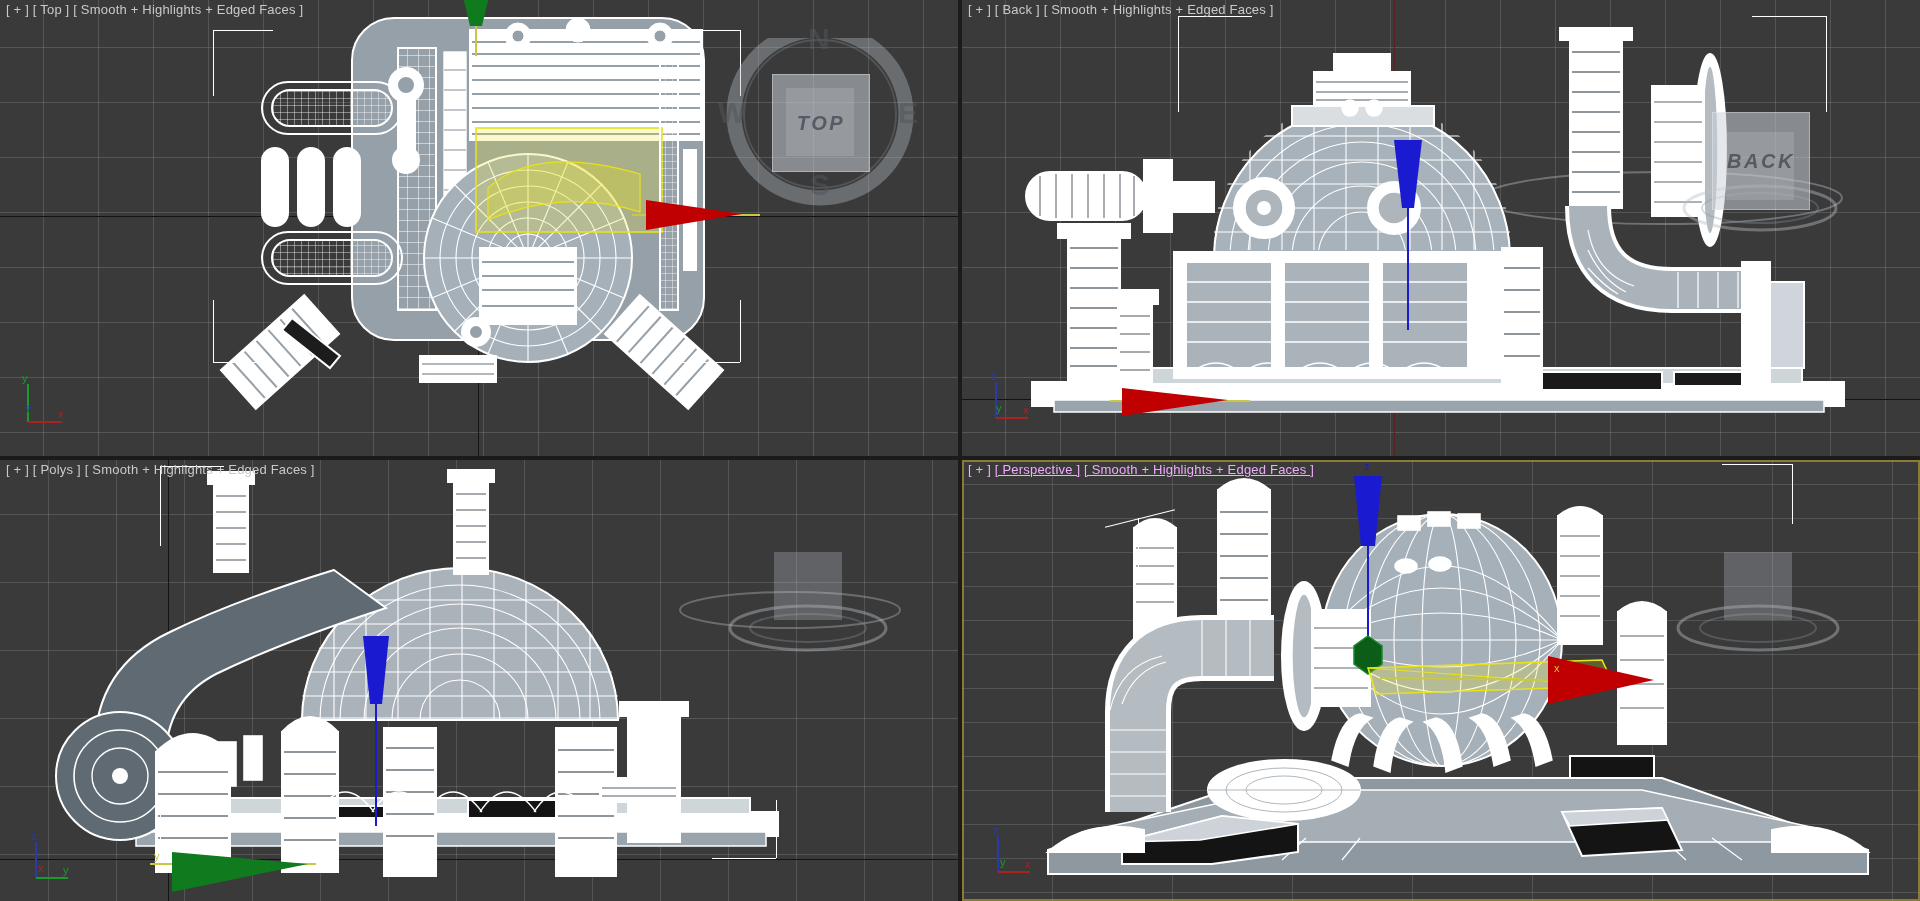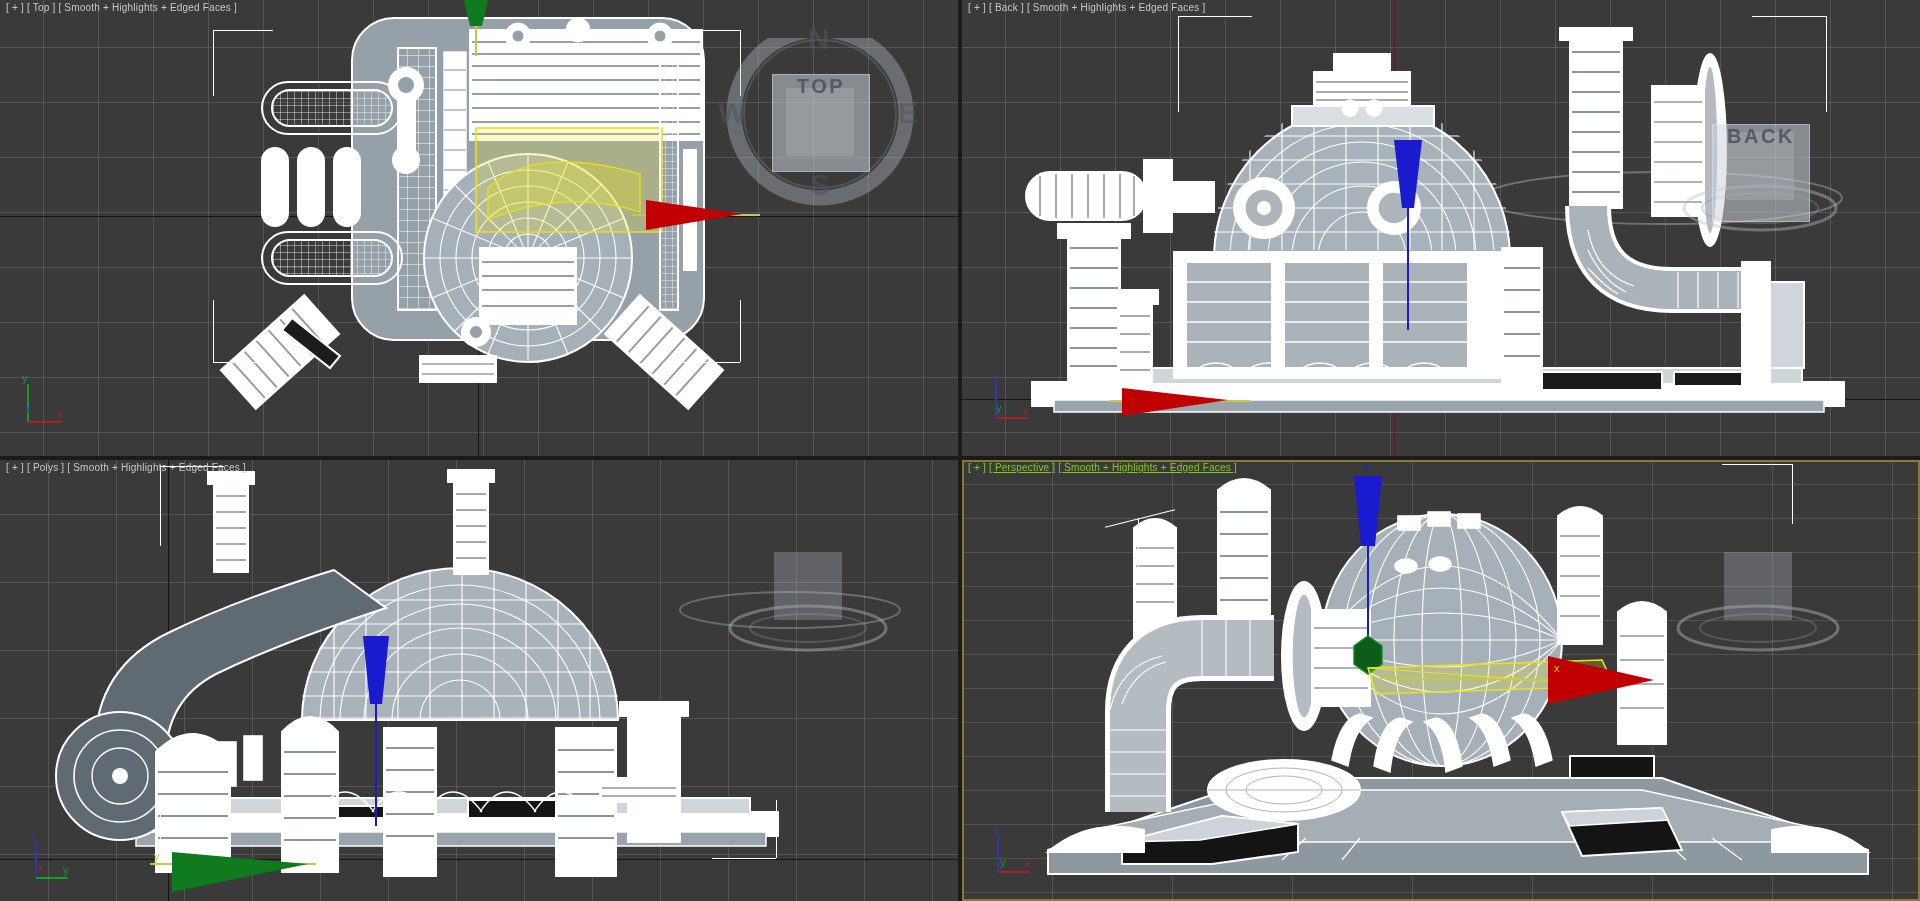--- a/index.html
+++ b/index.html
@@ -26,39 +26,39 @@
       linear-gradient(to bottom, rgba(150,150,150,.30) 1px, transparent 1px);
     background-size:55px 55px;
     background-position:-12px -8px;}
   .grid.coarse{background-size:68px 68px;background-position:-20px -14px;}
 
   .axis-h{position:absolute;left:0;right:0;height:1px;background:#141414;}
   .axis-v{position:absolute;top:0;bottom:0;width:1px;background:#141414;}
 
   
   .vp-label{position:absolute;left:6px;top:2px;z-index:40;
-    font-size:10px;color:#c9c9c9;white-space:nowrap;letter-spacing:.2px;}
+    font-size:13px;color:#c9c9c9;white-space:nowrap;letter-spacing:.2px;}
   .vp-label .act{text-decoration:underline;}
-  .vp.active .vp-label{color:#84cc16;}
+  .vp.active .vp-label{color:#f0abfc;}
 
   
   .stats{position:absolute;left:20px;top:26px;z-index:45;
     color:#d8c75a;font-size:12.5px;line-height:18px;white-space:pre;}
   .stats table{border-collapse:collapse;}
   .stats td{color:#d8c75a;font-size:12.5px;padding:0 14px 0 0;line-height:18px;}
   .stats td.v{padding-right:0;}
   .stats tr.gap td{height:16px;line-height:16px;font-size:1px;}
 
   
   .cube-wrap{position:absolute;z-index:35;width:200px;height:170px;opacity:.85;}
   .compass{position:absolute;left:0;top:0;width:200px;height:170px;}
   .cube-face{position:absolute;left:52px;top:28px;width:96px;height:96px;
     background:rgba(205,210,218,.62);
     border:1px solid rgba(232,236,240,.55);
-    display:flex;align-items:flex-start;justify-content:center;}
+    display:flex;align-items:center;justify-content:center;font-style:italic;}
   .cube-face span{color:#4e5560;font-size:20px;letter-spacing:2.5px;
     font-weight:600;opacity:.85;}
   .cube-inner{position:absolute;left:66px;top:42px;width:68px;height:68px;
     background:rgba(188,195,204,.35);}
 
   
   .ring-letter{position:absolute;color:#555b62;font-size:30px;font-weight:700;opacity:.55;}
 
   
   .tripod{position:absolute;z-index:38;width:56px;height:58px;}
@@ -511,21 +511,21 @@
         <line x1="0" y1="23" x2="140" y2="23" stroke="#c8c842" stroke-width="2"></line>
         <polygon points="12,10 118,22 12,38" fill="#c00000"></polygon>
       </svg>
 
       <div class="cube-wrap" style="left:1660px;top:80px;left:698px;top:80px">
         <svg class="compass" viewBox="0 0 200 170">
           <ellipse cx="100" cy="128" rx="76" ry="22" fill="none" stroke="#b9bfc6" stroke-opacity=".5" stroke-width="3"></ellipse>
           <ellipse cx="100" cy="128" rx="58" ry="15" fill="none" stroke="#8f969d" stroke-opacity=".4" stroke-width="2"></ellipse>
         </svg>
         <div class="cube-inner" style="top:52px"></div>
-        <div class="cube-face" style="top:44px">
+        <div class="cube-face" style="top:32px">
           <span>BACK</span>
         </div>
       </div>
 
       <div class="tripod" style="left:14px;top:368px">
         <svg width="60" height="62" viewBox="0 0 60 62">
           <line x1="20" y1="50" x2="20" y2="14" stroke="#2a3aaa" stroke-width="2"></line>
           <text x="15" y="12" fill="#2a3aaa" font-size="11" font-family="Liberation Sans, sans-serif">z</text>
           <line x1="20" y1="50" x2="52" y2="50" stroke="#aa2222" stroke-width="2"></line>
           <text x="47" y="46" fill="#aa2222" font-size="11" font-family="Liberation Sans, sans-serif">x</text>

